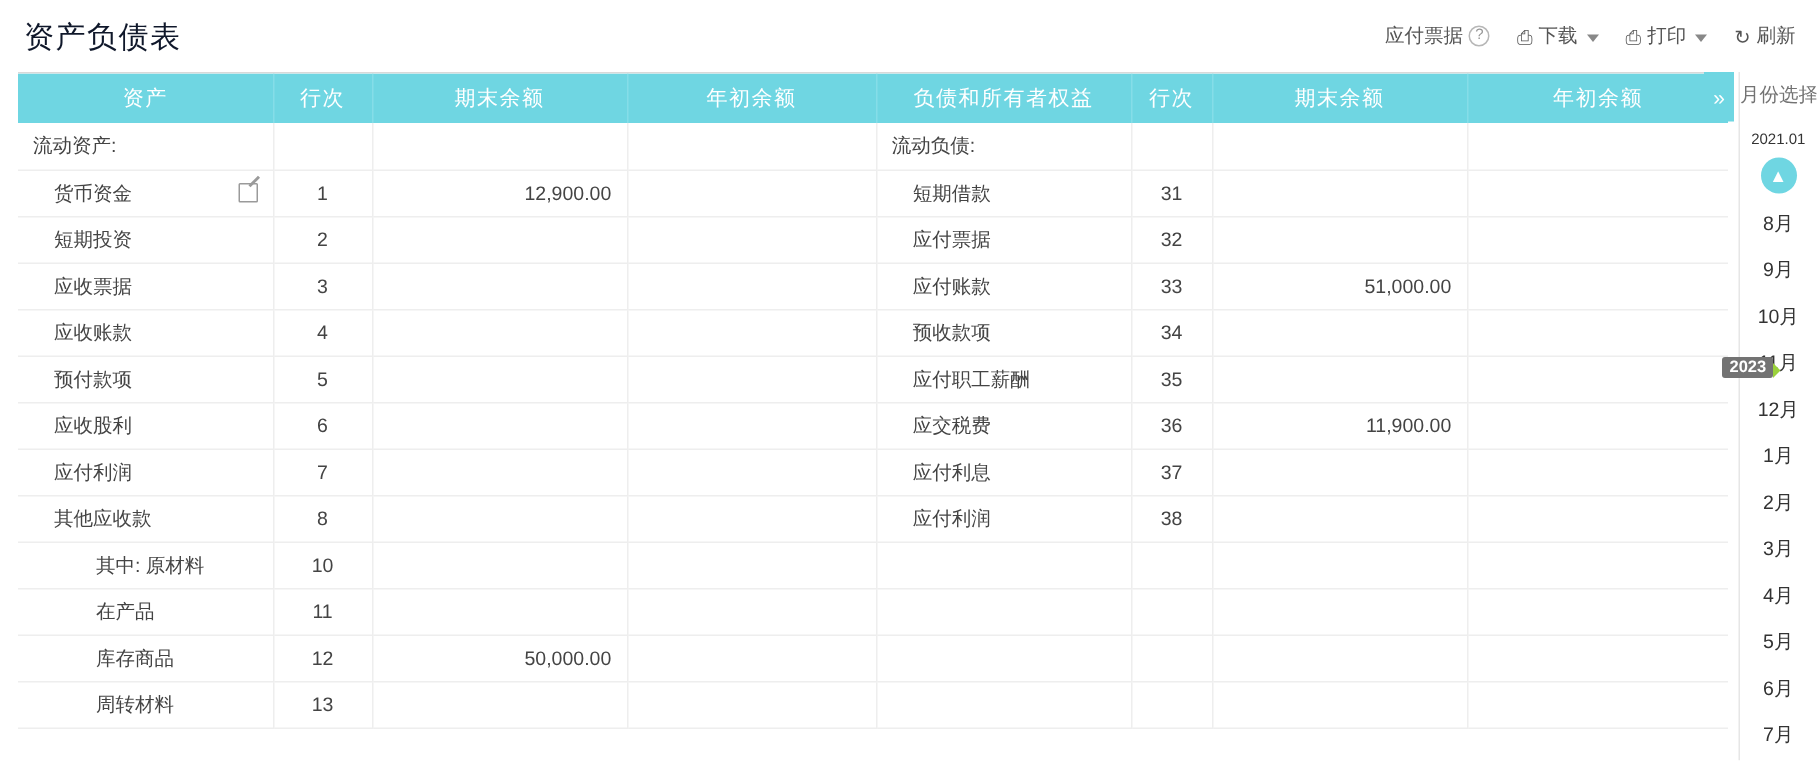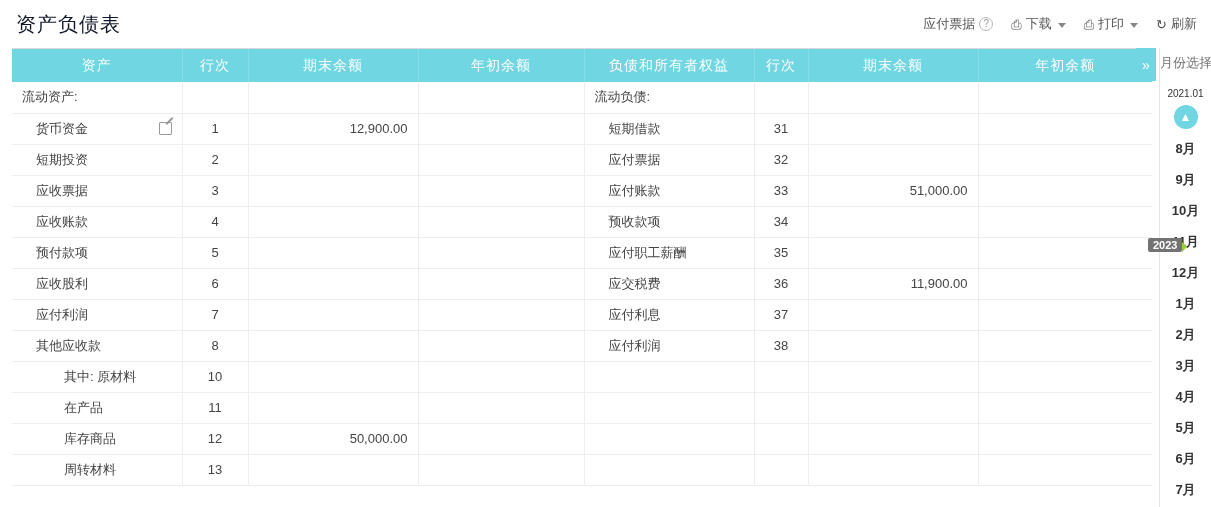--- a/index.html
+++ b/index.html
@@ -182,21 +182,21 @@
     display: flex;
     align-items: center;
     justify-content: center;
     margin: 4px auto 4px;
     font-size: 12px;
     cursor: pointer;
   }
   .month-item {
     font-size: 13px;
     color: #333;
-    font-weight: bold;
+    font-weight: normal;
     line-height: 31px;
     cursor: pointer;
   }
   .year-badge {
     position: absolute;
     left: -12px;
     top: 190px;
     background: #737373;
     color: #fff;
     font-size: 11px;

